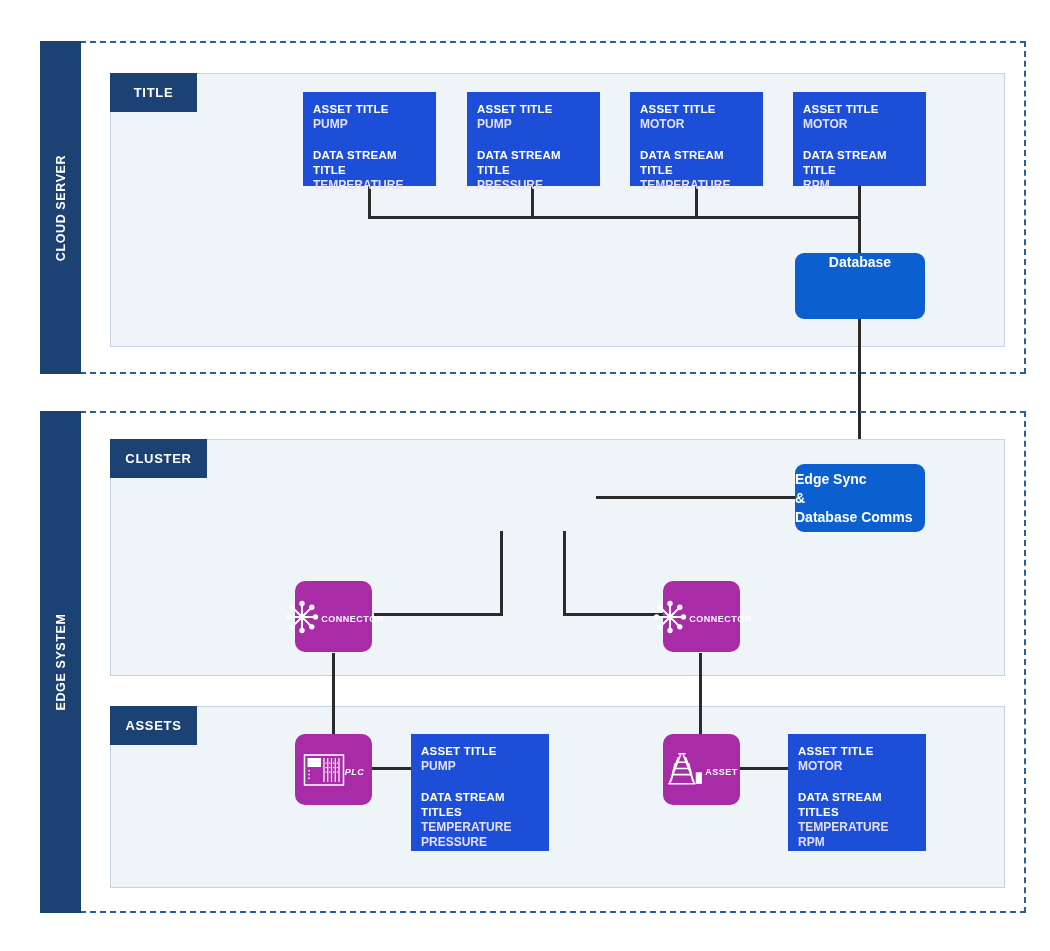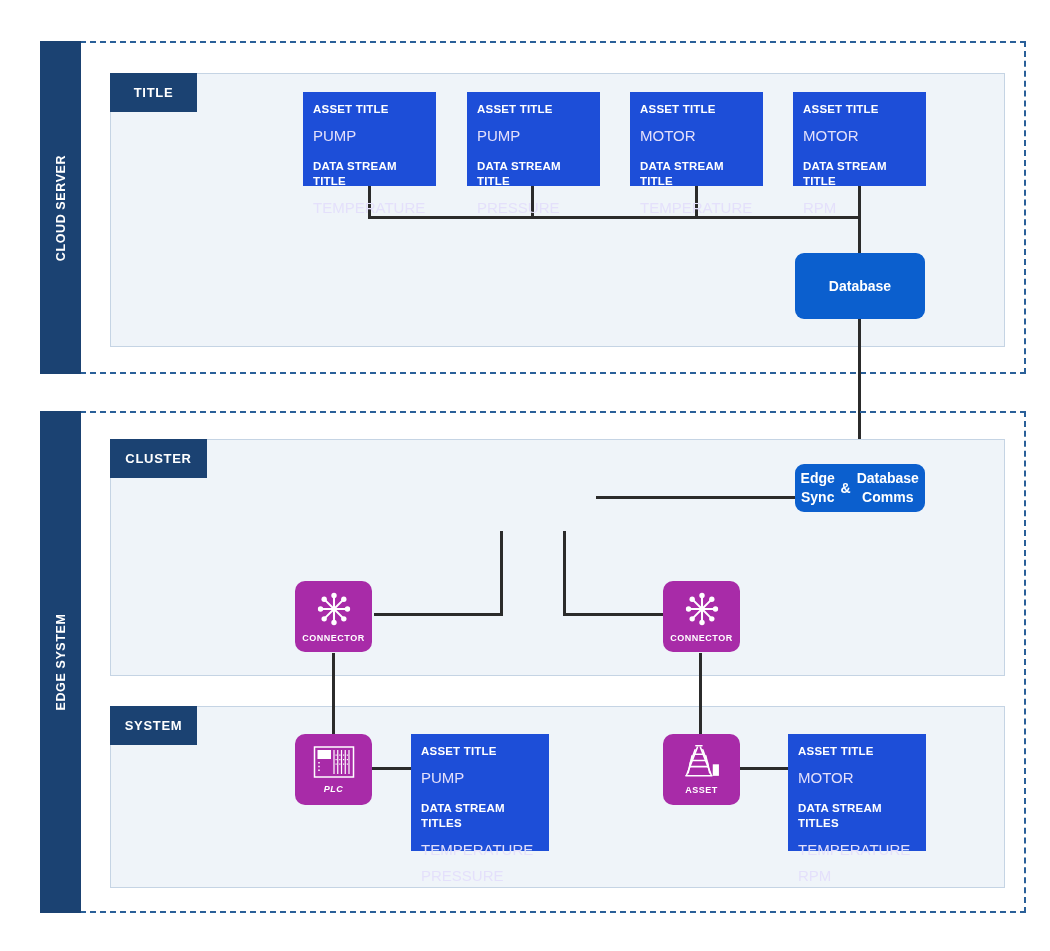--- a/index.html
+++ b/index.html
@@ -79,57 +79,56 @@
     color: #ffffff;
   }
   .card .lbl {
     font-size: 11.5px;
     font-weight: bold;
     letter-spacing: 0.2px;
     line-height: 15px;
     color: #ffffff;
   }
   .card .val {
-    font-size: 15px;
-    font-weight: normal;
+    font-size: 12px;
+    font-weight: bold;
     line-height: 15px;
     color: #e4e0fb;
-    margin-top: 11px;
   }
   .card .gap {
     height: 16px;
   }
 
   
   .node-blue {
     position: absolute;
     background: #0b5fce;
     border-radius: 9px;
     color: #ffffff;
     display: flex;
-    align-items: center;
+    align-items: flex-start;
     justify-content: center;
     text-align: center;
     font-size: 14px;
     font-weight: bold;
     line-height: 19px;
     box-sizing: border-box;
   }
   .node-blue .ml {
     display: block;
   }
 
   
   .node-mag {
     position: absolute;
     background: #a82ba8;
     border-radius: 10px;
     box-sizing: border-box;
     display: flex;
-    flex-direction: column;
+    flex-direction: row;
     align-items: center;
     justify-content: center;
   }
   .node-mag .ic {
     display: block;
     line-height: 0;
   }
   .node-mag .cap {
     color: #ffffff;
     font-size: 9px;
@@ -203,39 +202,39 @@
     <span class="zone-spine-label">EDGE SYSTEM</span>
   </div>
 
   <div class="panel" style="left:110px; top:439px; width:895px; height:237px;"></div>
   <div class="panel-tab" style="left:110px; top:439px; width:97px; height:39px;">
     <span>CLUSTER</span>
   </div>
 
   <div class="panel" style="left:110px; top:706px; width:895px; height:182px;"></div>
   <div class="panel-tab" style="left:110px; top:706px; width:87px; height:39px;">
-    <span>SYSTEM</span>
+    <span>ASSETS</span>
   </div>
 
   <div class="line" style="left:596px; top:496px; width:200px; height:3px;"></div>
 
   <div class="line" style="left:500px; top:531px; width:3px; height:85px;"></div>
   <div class="line" style="left:374px; top:613px; width:129px; height:3px;"></div>
 
   <div class="line" style="left:563px; top:531px; width:3px; height:85px;"></div>
   <div class="line" style="left:563px; top:613px; width:104px; height:3px;"></div>
 
   <div class="line" style="left:332px; top:653px; width:3px; height:85px;"></div>
   <div class="line" style="left:699px; top:653px; width:3px; height:85px;"></div>
 
   <div class="line" style="left:371px; top:767px; width:42px; height:3px;"></div>
   <div class="line" style="left:738px; top:767px; width:50px; height:3px;"></div>
 
 
-  <div class="node-blue" style="left:795px; top:464px; width:130px; height:48px; flex-direction:row;">
+  <div class="node-blue" style="left:795px; top:464px; width:130px; height:68px; flex-direction:column;">
     <span class="ml">Edge Sync</span>
     <span class="ml">&amp;</span>
     <span class="ml">Database Comms</span>
   </div>
 
   <div class="node-mag" style="left:295px; top:581px; width:77px; height:71px;">
     <span class="ic">
       <svg width="38" height="38" viewBox="0 0 48 48">
         <g stroke="#ffffff" stroke-width="2.6" stroke-linecap="round">
           <line x1="24" y1="24" x2="24" y2="9"></line>

